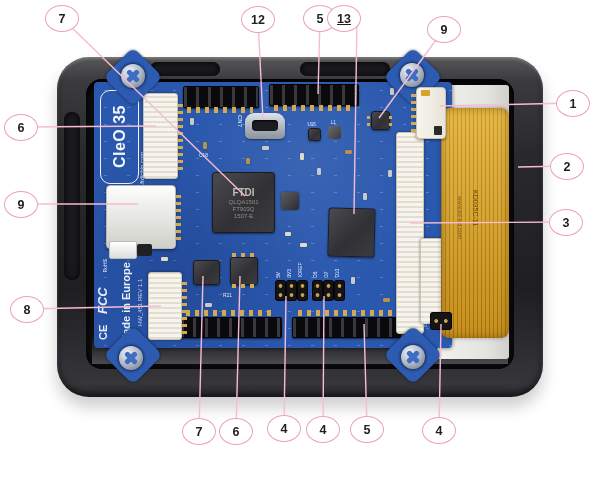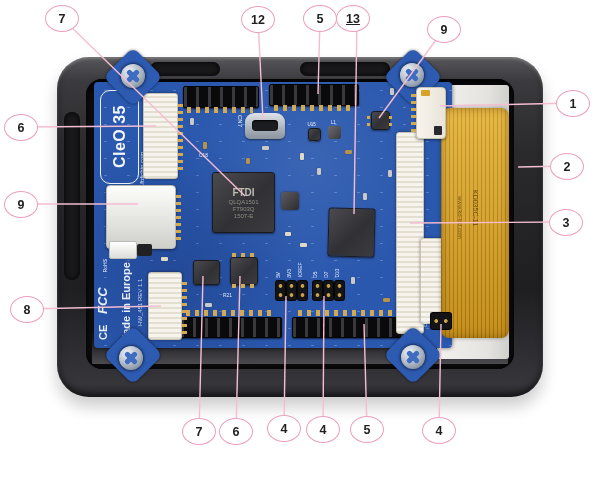--- a/index.html
+++ b/index.html
@@ -230,21 +230,21 @@
 
   <div class="co" style="left:45px;top:5px;">
       <span>7</span>
     </div>
   <div class="co" style="left:241px;top:6px;">
       <span>12</span>
     </div>
   <div class="co" style="left:303px;top:5px;">
       <span>5</span>
     </div>
-  <div class="co" style="left:336px;top:5px;text-decoration:underline;">
+  <div class="co" style="left:327px;top:5px;text-decoration:underline;">
       <span>13</span>
     </div>
   <div class="co" style="left:427px;top:16px;">
       <span>9</span>
     </div>
   <div class="co" style="left:556px;top:90px;">
       <span>1</span>
     </div>
   <div class="co" style="left:550px;top:153px;">
       <span>2</span>

